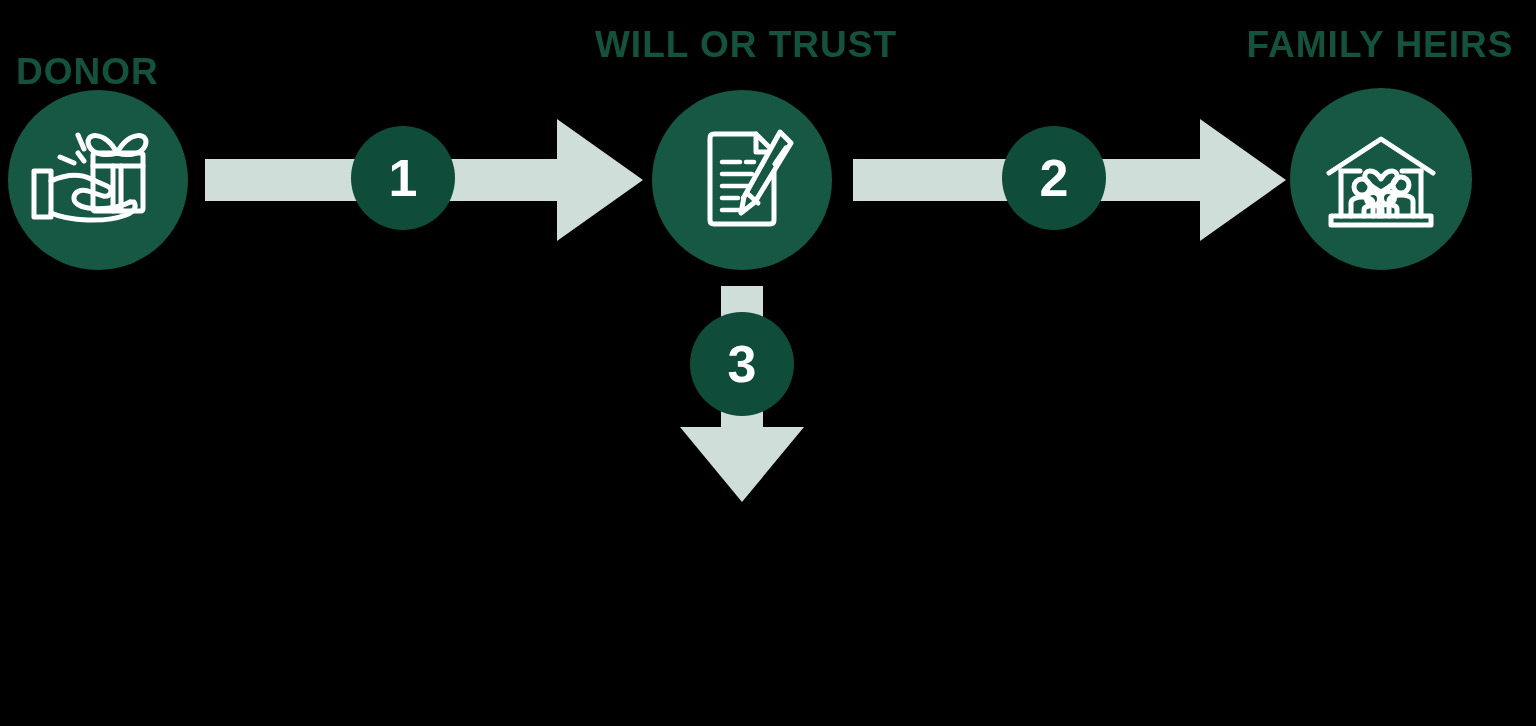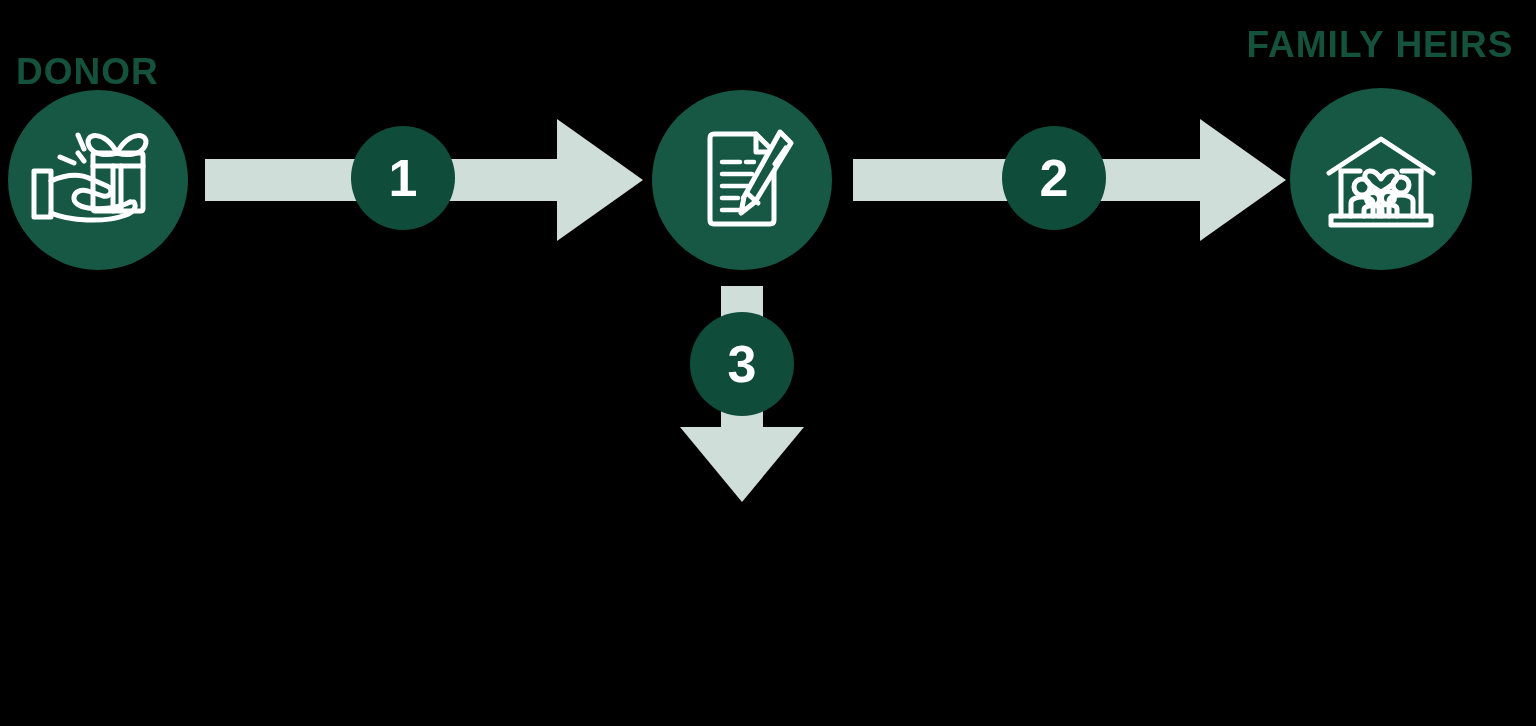--- a/index.html
+++ b/index.html
@@ -23,20 +23,21 @@
   .charity-text{color:#FFFFFF;font-weight:bold;font-size:40px;letter-spacing:1px;}
   .icon-wrap{display:flex;align-items:center;justify-content:center;}
   svg{display:block;}
 </style>
 </head>
 <body>
 
 <div class="stage">
 
   <div class="node-label" style="left:16px;top:24px;margin-top:27px;">DONOR</div>
+  <div class="node-label centered" style="left:496px;top:24px;width:500px;">WILL OR TRUST</div>
   <div class="node-label centered" style="left:1130px;top:24px;width:500px;">FAMILY HEIRS</div>
 
   <div class="bar" style="left:205px;top:159px;width:352px;height:42px;"></div>
   <div class="head-right" style="left:557px;top:119px;"></div>
 
   <div class="bar" style="left:853px;top:159px;width:347px;height:42px;"></div>
   <div class="head-right" style="left:1200px;top:119px;"></div>
 
   <div class="bar" style="left:721px;top:286px;width:42px;height:142px;"></div>
   <div class="head-down" style="left:680px;top:427px;"></div>

